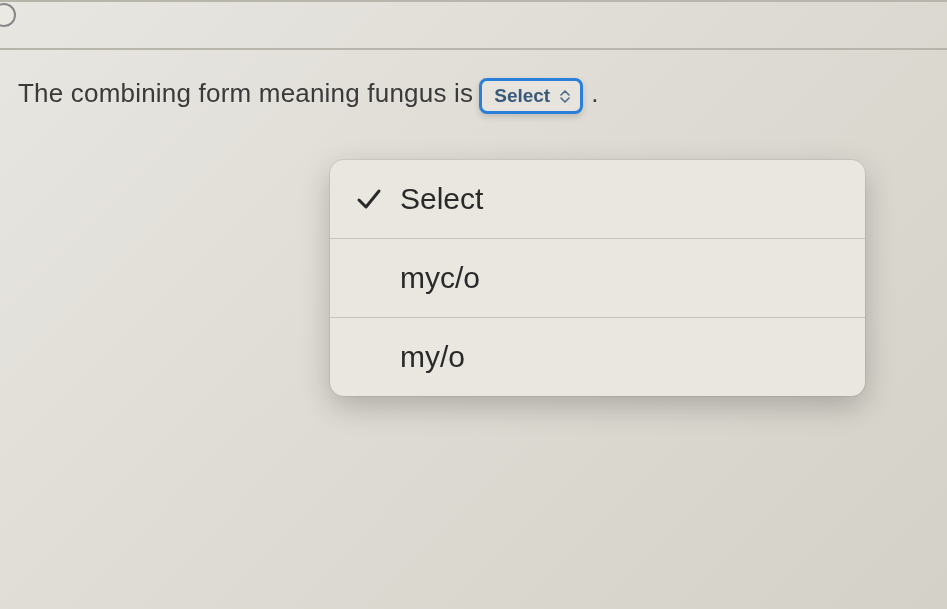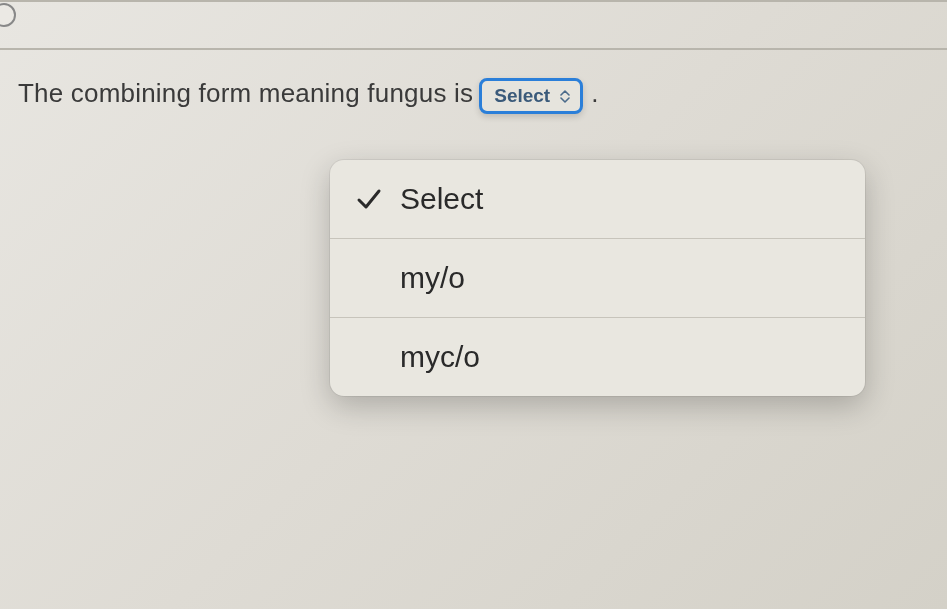--- a/index.html
+++ b/index.html
@@ -146,19 +146,19 @@
   <div class="dropdown-item">
     <span class="check-col">
       <svg width="26" height="26" viewBox="0 0 26 26">
           <path d="M3 14 L10 21 L23 5" stroke="#2a2a2a" stroke-width="3" fill="none" stroke-linecap="round" stroke-linejoin="round"></path>
         </svg>
     </span>
     <span class="option-text">Select</span>
   </div>
   <div class="dropdown-item">
     <span class="check-col"></span>
-    <span class="option-text">my/o</span>
+    <span class="option-text">myc/o</span>
   </div>
   <div class="dropdown-item">
     <span class="check-col"></span>
-    <span class="option-text">myc/o</span>
+    <span class="option-text">my/o</span>
   </div>
 </div>
 
 </body></html>

